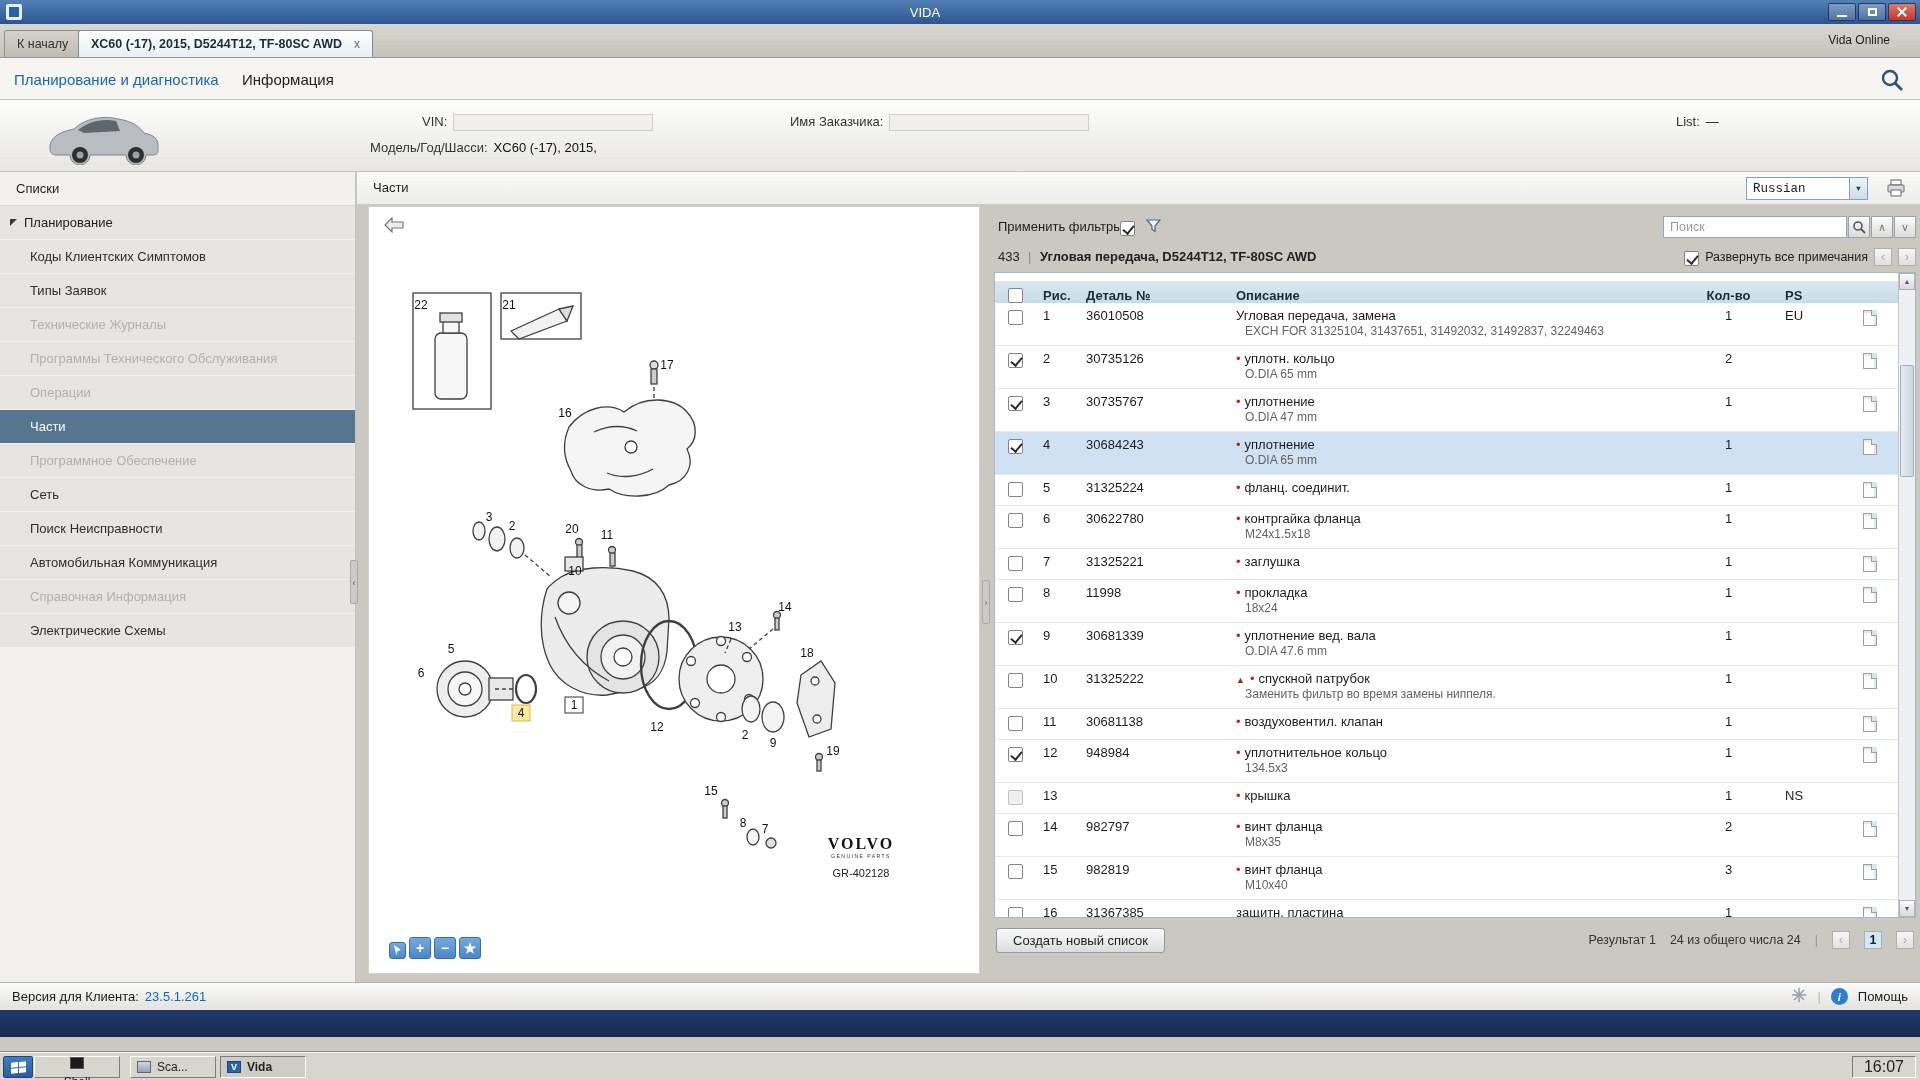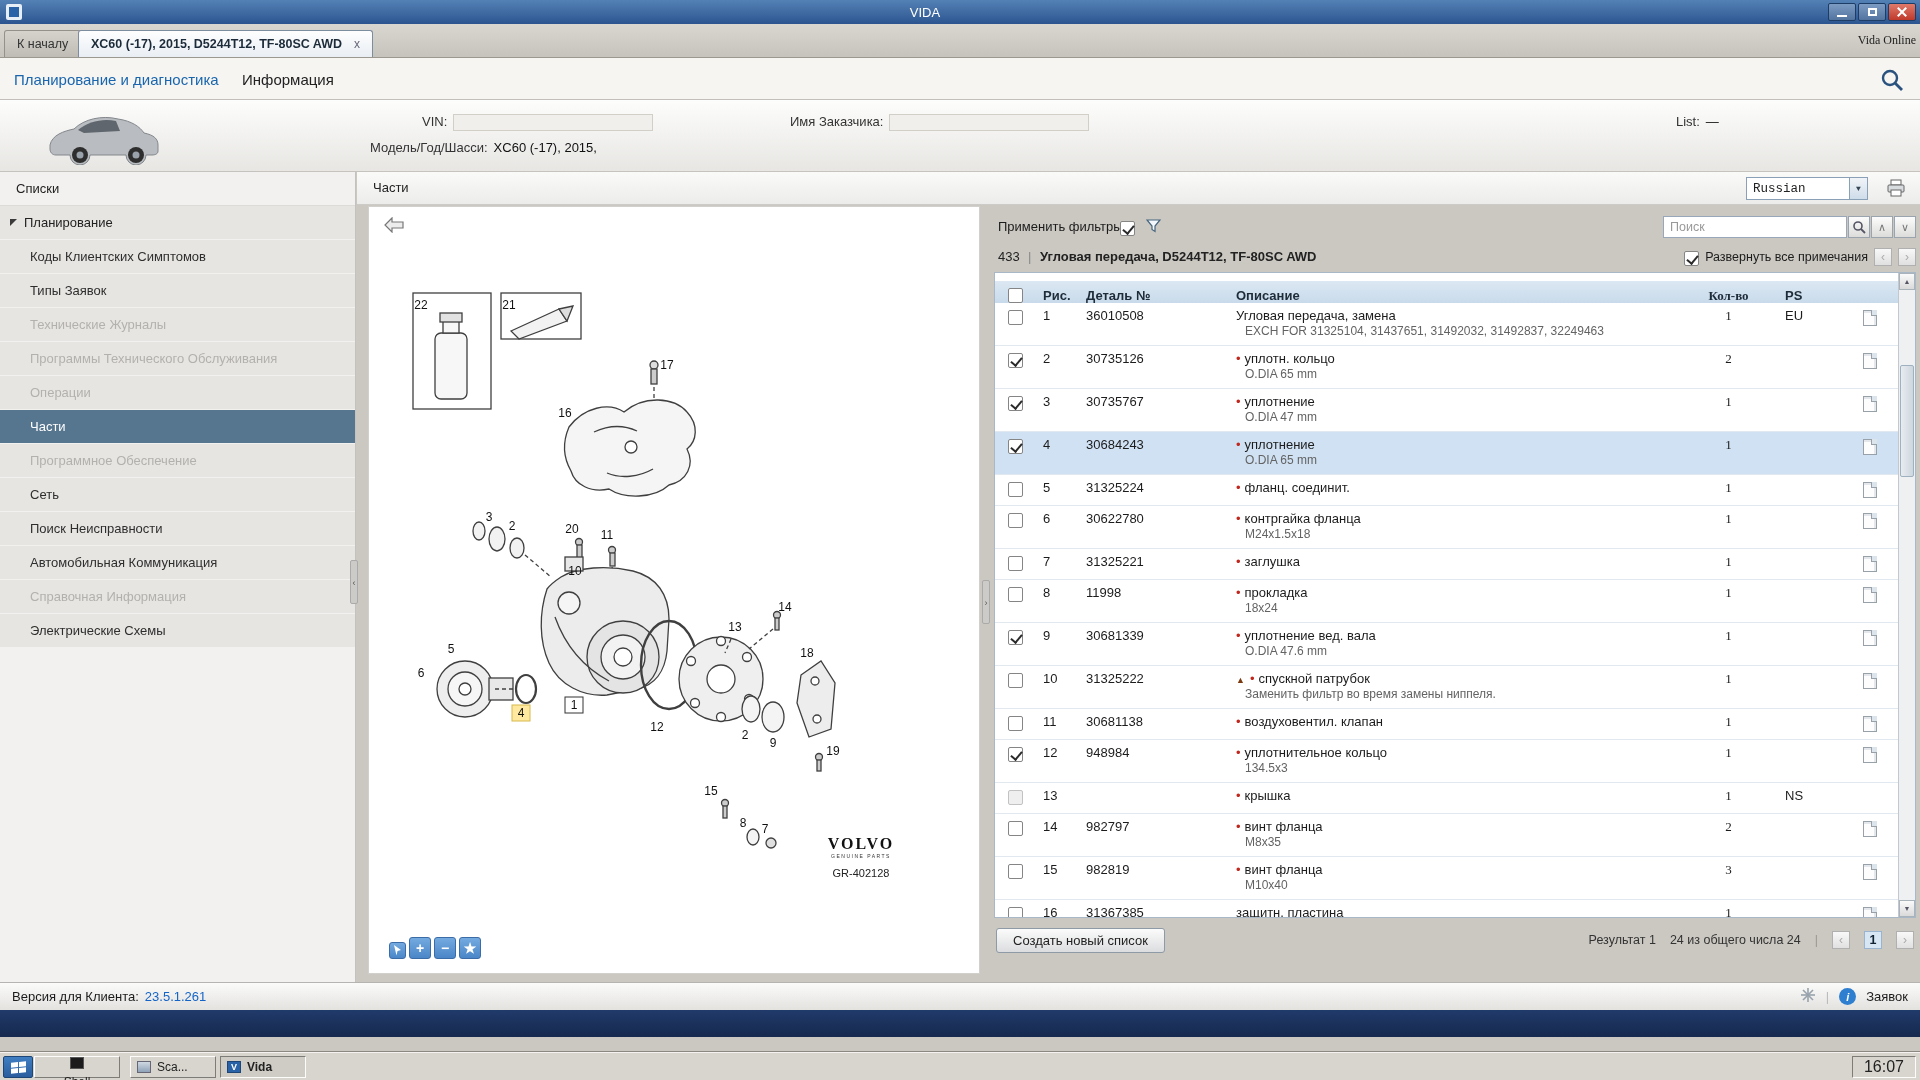--- a/index.html
+++ b/index.html
@@ -18,21 +18,21 @@
   .glyph-x { position:relative; width:12px; height:12px; }
   .glyph-x::before,.glyph-x::after { content:""; position:absolute; left:5px; top:0; width:2px; height:12px; background:#fff; }
   .glyph-x::before { transform:rotate(45deg); } .glyph-x::after { transform:rotate(-45deg); }
 
   
   .tabrow { position:absolute; top:24px; left:0; width:1920px; height:34px; background:linear-gradient(#dad7d0,#c6c3bc); border-bottom:1px solid #9b9890; }
   .tab { position:absolute; bottom:0; height:27px; display:flex; align-items:center; padding:0 12px; font-size:12.5px; border:1px solid #94918a; border-bottom:none; border-radius:3px 3px 0 0; background:linear-gradient(#d6d3cc,#bfbcb5); color:#333; }
   .tab.home { left:4px; }
   .tab.vehicle { left:78px; background:linear-gradient(#fefefe,#e9eef4); border-color:#7d8da0; font-weight:bold; color:#1c2b3a; }
   .tab-close { margin-left:12px; color:#667; font-size:12px; font-weight:normal; }
-  .online-label { position:absolute; right:4px; top:9px; font-size:12px; color:#222;font-family:Liberation Serif, serif; }
+  .online-label { position:absolute; right:30px; top:9px; font-size:12px; color:#222; }
 
   
   .menurow { position:absolute; top:58px; left:0; width:1920px; height:42px; background:#f6f5f2; border-bottom:1px solid #c2bfba; }
   .menu-item { position:absolute; top:0; height:42px; display:flex; align-items:center; font-size:15px; }
   .menu-item.m1 { left:14px; color:#1a66ae; }
   .menu-item.m2 { left:242px; color:#222; }
   .menu-search { position:absolute; right:14px; top:8px; width:28px; height:28px; display:flex; align-items:center; justify-content:center; }
 
   
   .vehiclebar { position:absolute; top:100px; left:0; width:1920px; height:72px; background:linear-gradient(#fdfdfc,#e7e6e3); border-bottom:1px solid #c6c3be; }
@@ -96,21 +96,21 @@
   .phead .cell { padding-top:7px; }
   .pbody { position:absolute; left:0; top:30px; width:903px; height:614px; overflow:hidden; }
   .prow { display:flex; border-bottom:1px solid #e2e8ef; background:#fff; }
   .prow.rsel { background:#cfe1f3; }
   .prow.two { height:43px; } .prow.one { height:31px; }
   .cell { padding-top:5px; }
   .c-sel { width:40px; display:flex; justify-content:center; }
   .c-fig { width:45px; padding-left:8px; }
   .c-part { width:150px; padding-left:6px; }
   .c-desc { flex:1; padding-left:6px; }
-  .c-qty { width:85px; text-align:center;font-family:Liberation Serif, serif; }
+  .c-qty { width:85px; text-align:center; }
   .c-ps { width:70px; padding-left:14px; }
   .c-ico { width:57px; display:flex; justify-content:center; }
   .dline1 { display:flex; align-items:baseline; gap:4px; }
   .bullet { color:#c0281e; font-size:13px; }
   .ntri { color:#7c3a10; font-size:9px; margin-right:1px; }
   .dline2 { color:#636363; font-size:12px; padding-left:9px; padding-top:1px; }
 
   .cb { display:inline-block; width:15px; height:15px; background:#fff; border:1px solid #858585; border-radius:2px; position:relative; margin-top:2px; }
   .cb.checked::after { content:""; position:absolute; left:4px; top:1px; width:5px; height:9px; border-right:2px solid #2a2a2a; border-bottom:2px solid #2a2a2a; transform:rotate(40deg); }
   .cb.disabled { background:#efefef; border-color:#c2c2c2; }
@@ -740,21 +740,21 @@
           <g stroke="#98a2ac" stroke-width="1.6">
             <line x1="8" y1="1" x2="8" y2="15"></line>
             <line x1="1" y1="8" x2="15" y2="8"></line>
             <line x1="3" y1="3" x2="13" y2="13"></line>
             <line x1="13" y1="3" x2="3" y2="13"></line>
           </g>
         </svg>
     </span>
     <span class="sep">|</span>
     <span class="info-badge">i</span>
-    <span>Заявок</span>
+    <span>Помощь</span>
   </div>
 </div>
 
 <div class="desktop-navy"></div>
 <div class="desktop-gray"></div>
 <div class="taskbar">
   <div class="start-btn">
     <div class="flag">
         <div></div>
         <div></div>

